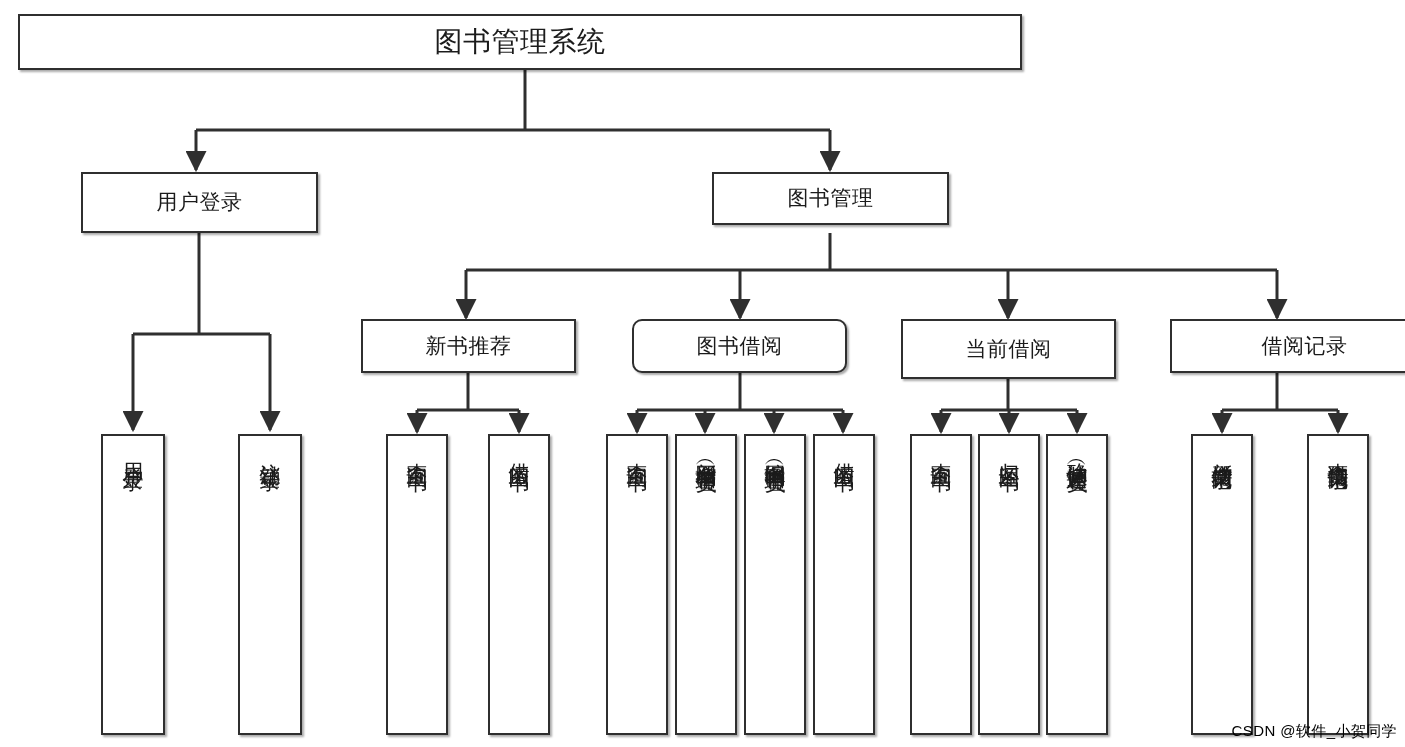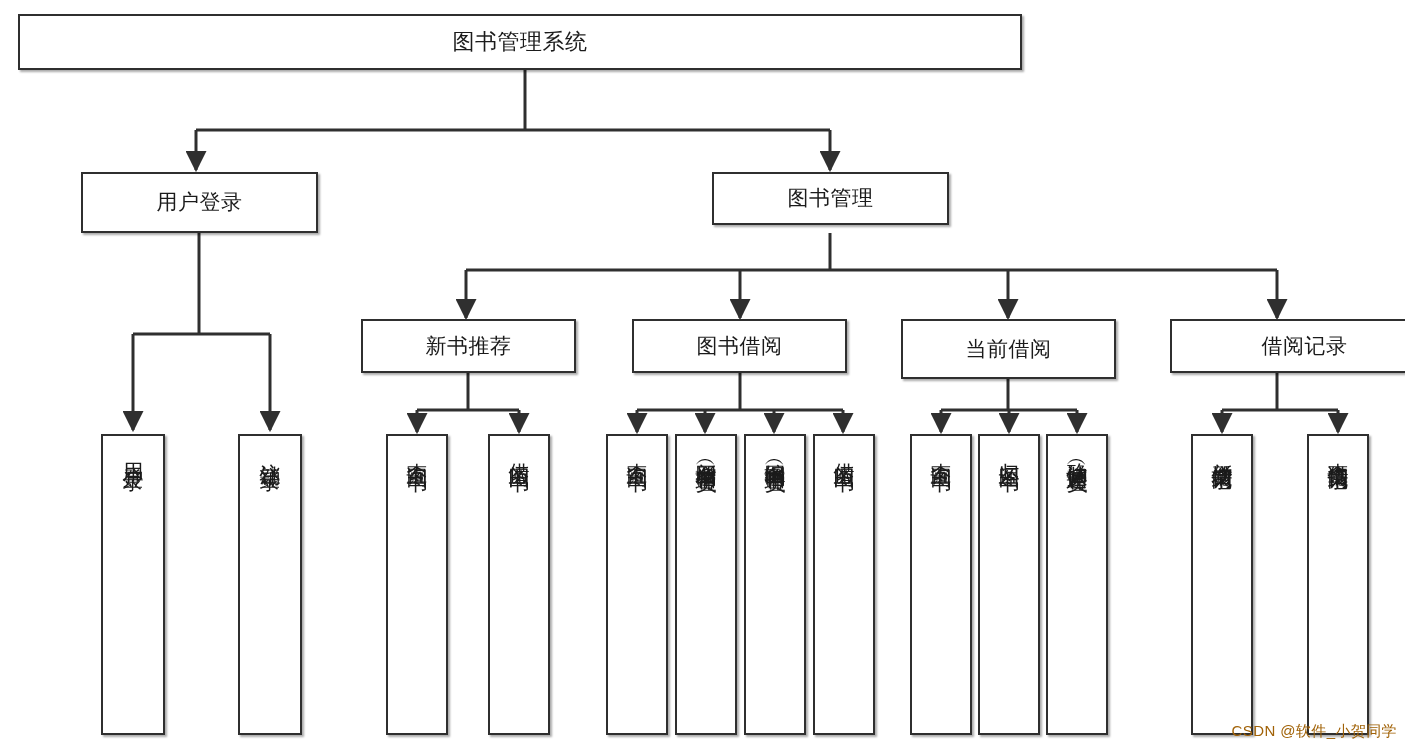--- a/index.html
+++ b/index.html
@@ -40,21 +40,21 @@
     z-index: 2;
   }
   .node-label {
     font-size: 21px;
     line-height: 1.18;
     letter-spacing: 0.5px;
     white-space: nowrap;
     color: #1b1b1b;
   }
   
-  .node.level-root .node-label { font-size: 22px; }
+  .node.level-root .node-label { font-size: 28px; }
   
   .node.level-mid .node-label { font-size: 21px; }
   
   .node.leaf {
     align-items: flex-start;
     justify-content: center;
     padding-top: 10px;
   }
   .node.leaf .node-label {
     writing-mode: vertical-rl;
@@ -68,21 +68,21 @@
   }
   .node.leaf.leaf-tall .node-label {
     letter-spacing: 1.5px;
     max-height: 286px;
   }
   #watermark {
     position: absolute;
     right: 8px;
     bottom: 6px;
     font-size: 15px;
-    color: #a16207;
+    color: #000000;
     white-space: nowrap;
     z-index: 5;
     letter-spacing: 0.4px;
   }
 </style>
 </head>
 <body>
 
 <div id="diagram-canvas">
 
@@ -164,21 +164,21 @@
   </div>
 
   <div class="node level-mid" style="left:712px; top:172px; width:237px; height:53px;">
     <span class="node-label">图书管理</span>
   </div>
 
   <div class="node level-mid" style="left:361px; top:319px; width:215px; height:54px;">
     <span class="node-label">新书推荐</span>
   </div>
 
-  <div class="node level-mid" style="left:632px; top:319px; width:215px; height:54px;">
+  <div class="node level-mid" style="left:632px; top:319px; width:215px; height:54px;border-radius:10px;">
     <span class="node-label">图书借阅</span>
   </div>
 
   <div class="node level-mid" style="left:901px; top:319px; width:215px; height:60px;">
     <span class="node-label">当前借阅</span>
   </div>
 
   <div class="node level-mid" style="left:1170px; top:319px; width:237px; height:54px;padding-left:32px;">
     <span class="node-label">借阅记录</span>
   </div>

